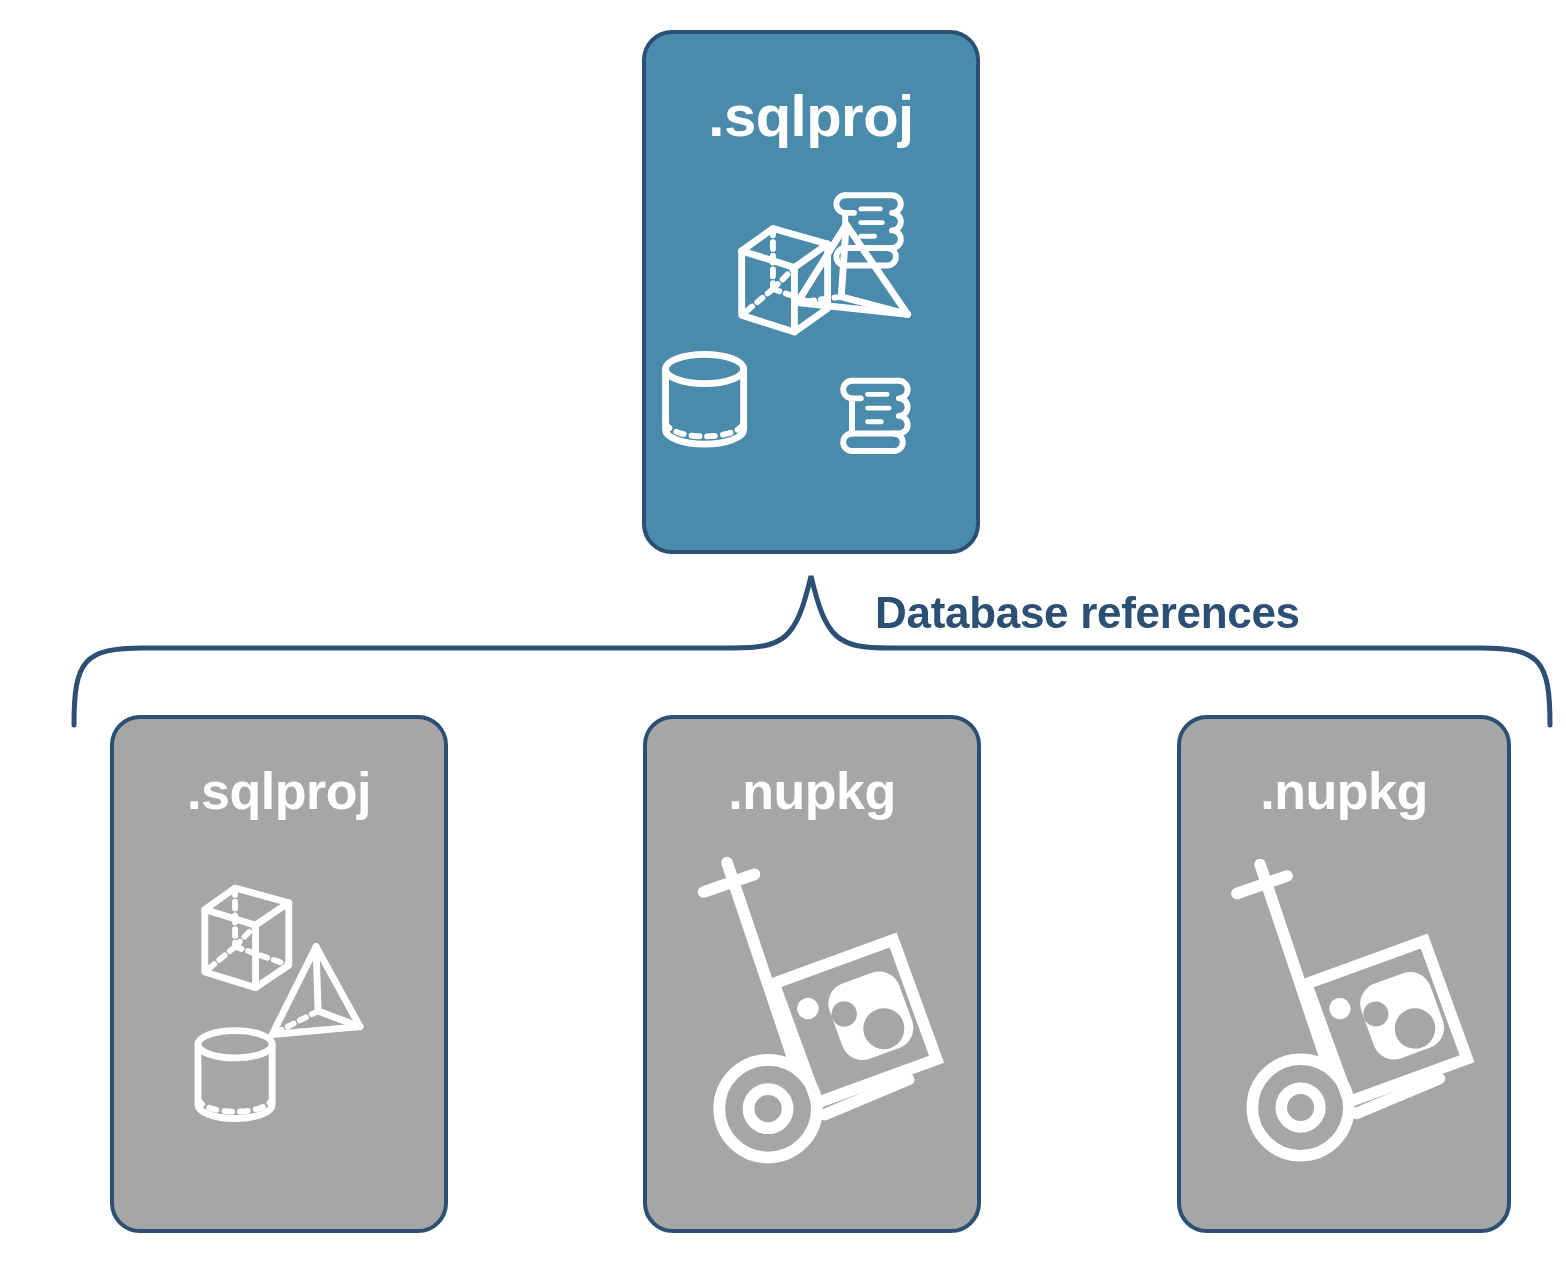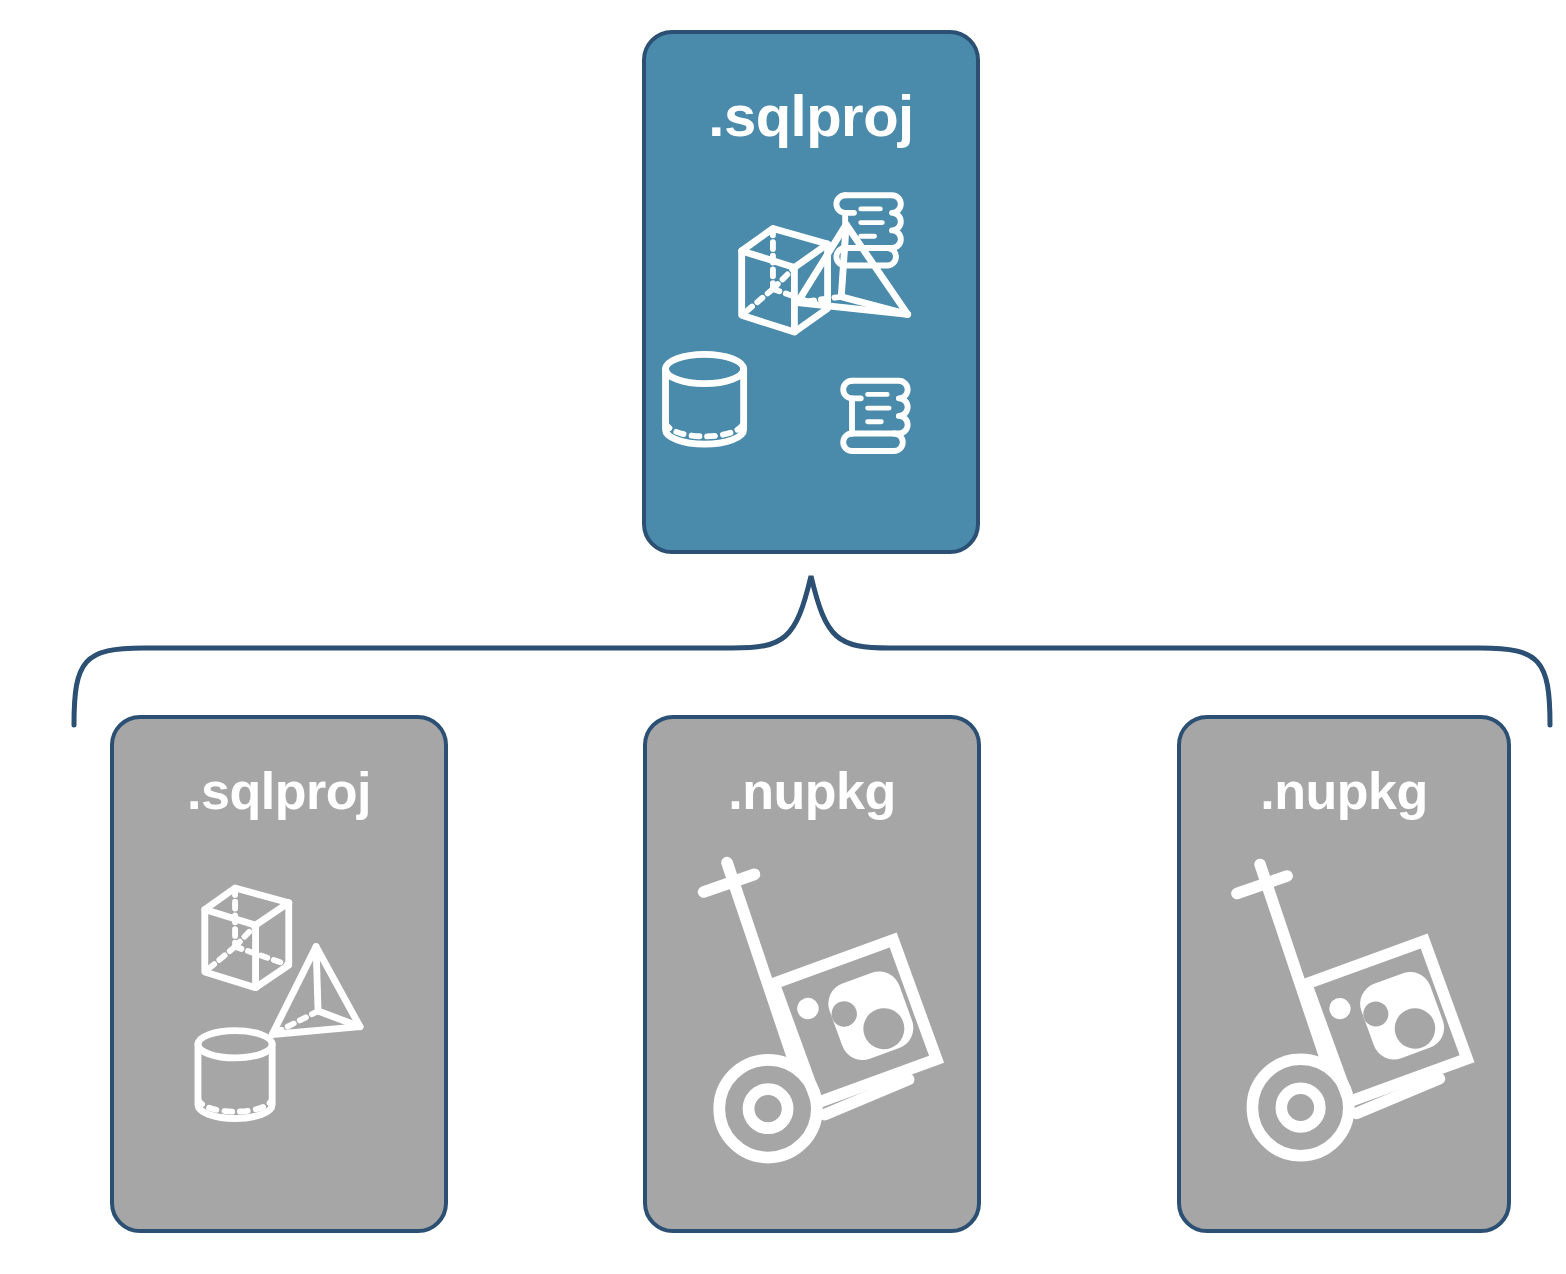--- a/index.html
+++ b/index.html
@@ -257,14 +257,15 @@
   <svg id="brace-layer" viewBox="0 0 1566 1274" xmlns="http://www.w3.org/2000/svg">
     <path d="M 42,725
              C 42,660 52,648 112,648
              L 700,648
              C 752,648 764,640 779,576
              C 794,640 806,648 858,648
              L 1448,648
              C 1508,648 1518,660 1518,725" fill="none" stroke="#2b5073" stroke-width="5" stroke-linecap="round"></path>
   </svg>
 
+  <div id="brace-label">Database references</div>
 
 </div>
 
 </body></html>

